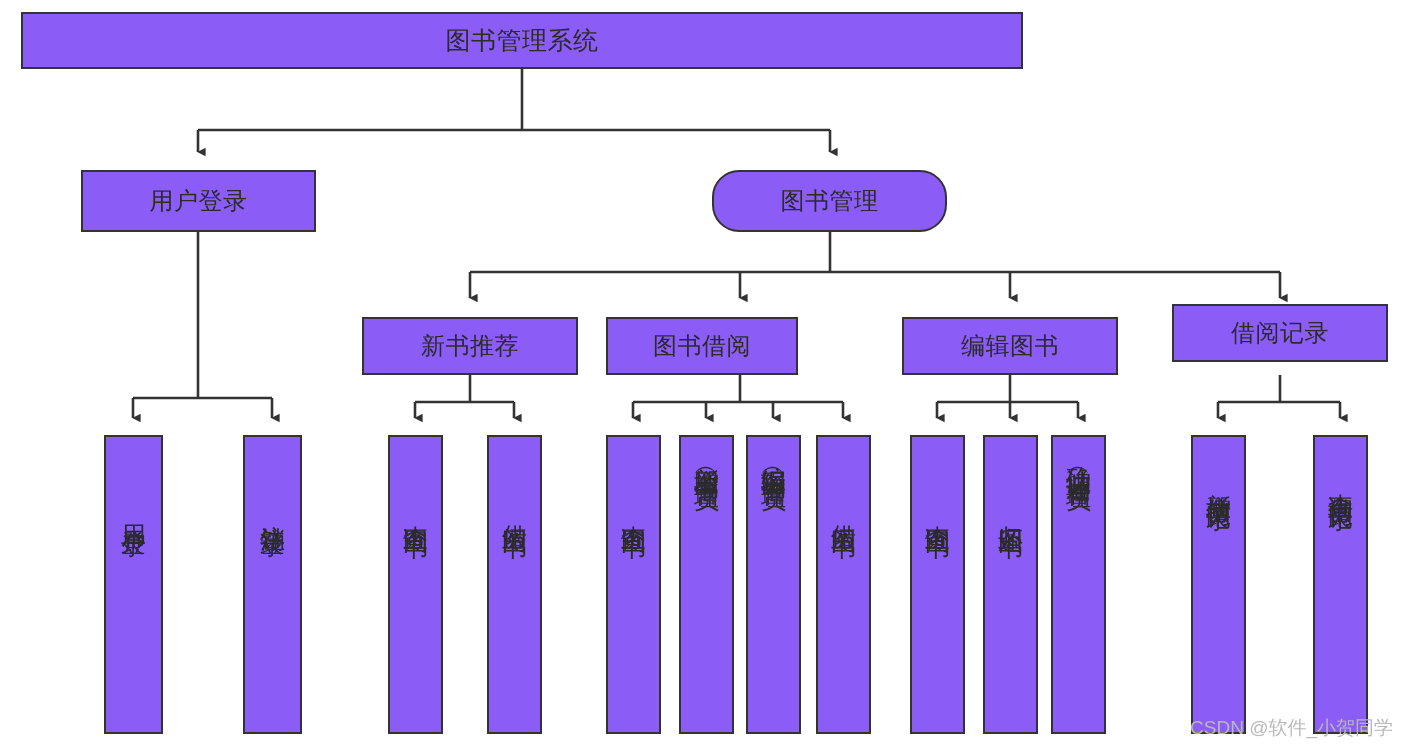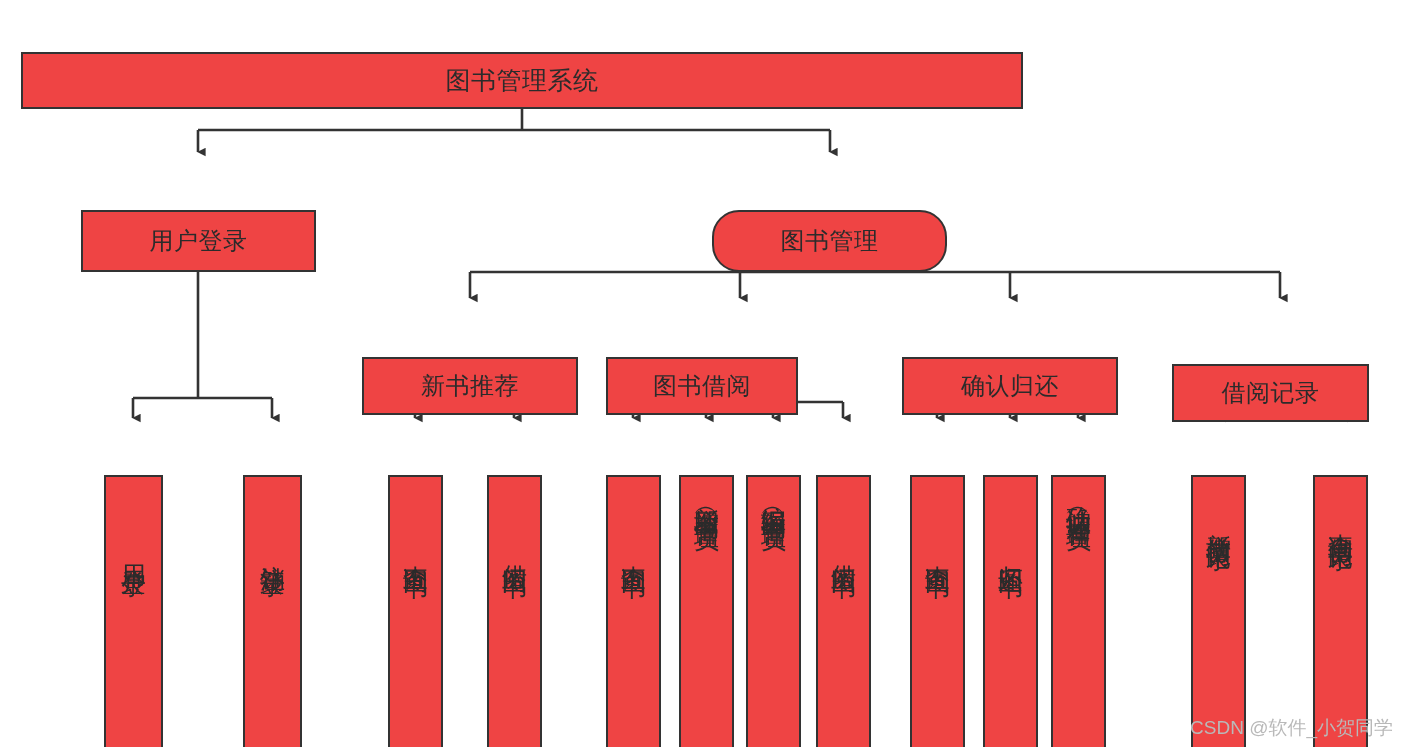--- a/index.html
+++ b/index.html
@@ -21,26 +21,25 @@
     position: absolute;
     left: 0;
     top: 0;
     width: 1405px;
     height: 747px;
   }
   .node-box {
     position: absolute;
     box-sizing: border-box;
     border: 2.5px solid #333333;
-    background: #ef4444;
+    background: #8b5cf6;
     display: flex;
     align-items: center;
     justify-content: center;
     color: #2b2b2b;
-    margin-top: 40px;
   }
   .node-label {
     font-family: "Liberation Sans", "DejaVu Sans", sans-serif;
     white-space: nowrap;
     letter-spacing: 0.5px;
   }
   .node-root .node-label { font-size: 25px; }
   .node-l2 .node-label { font-size: 24px; }
   .node-l3 .node-label { font-size: 24px; }
   .node-leaf {
@@ -138,23 +137,23 @@
     <span class="node-label">图书管理</span>
   </div>
 
   <div class="node-box node-l3" style="left:362px; top:317px; width:216px; height:58px;">
     <span class="node-label">新书推荐</span>
   </div>
   <div class="node-box node-l3" style="left:606px; top:317px; width:192px; height:58px;text-align:center;">
     <span class="node-label">图书借阅</span>
   </div>
   <div class="node-box node-l3" style="left:902px; top:317px; width:216px; height:58px;">
-    <span class="node-label">确认归还</span>
-  </div>
-  <div class="node-box node-l3" style="left:1172px; top:324px; width:197px; height:58px;">
+    <span class="node-label">编辑图书</span>
+  </div>
+  <div class="node-box node-l3" style="left:1172px; top:304px; width:216px; height:58px;">
     <span class="node-label">借阅记录</span>
   </div>
 
   <div class="node-box node-leaf leaf-short" style="left:104px; top:435px; width:59px; height:299px;">
     <span class="node-label">用户登录</span>
   </div>
   <div class="node-box node-leaf leaf-short" style="left:243px; top:435px; width:59px; height:299px;">
     <span class="node-label">注销登录</span>
   </div>
 

